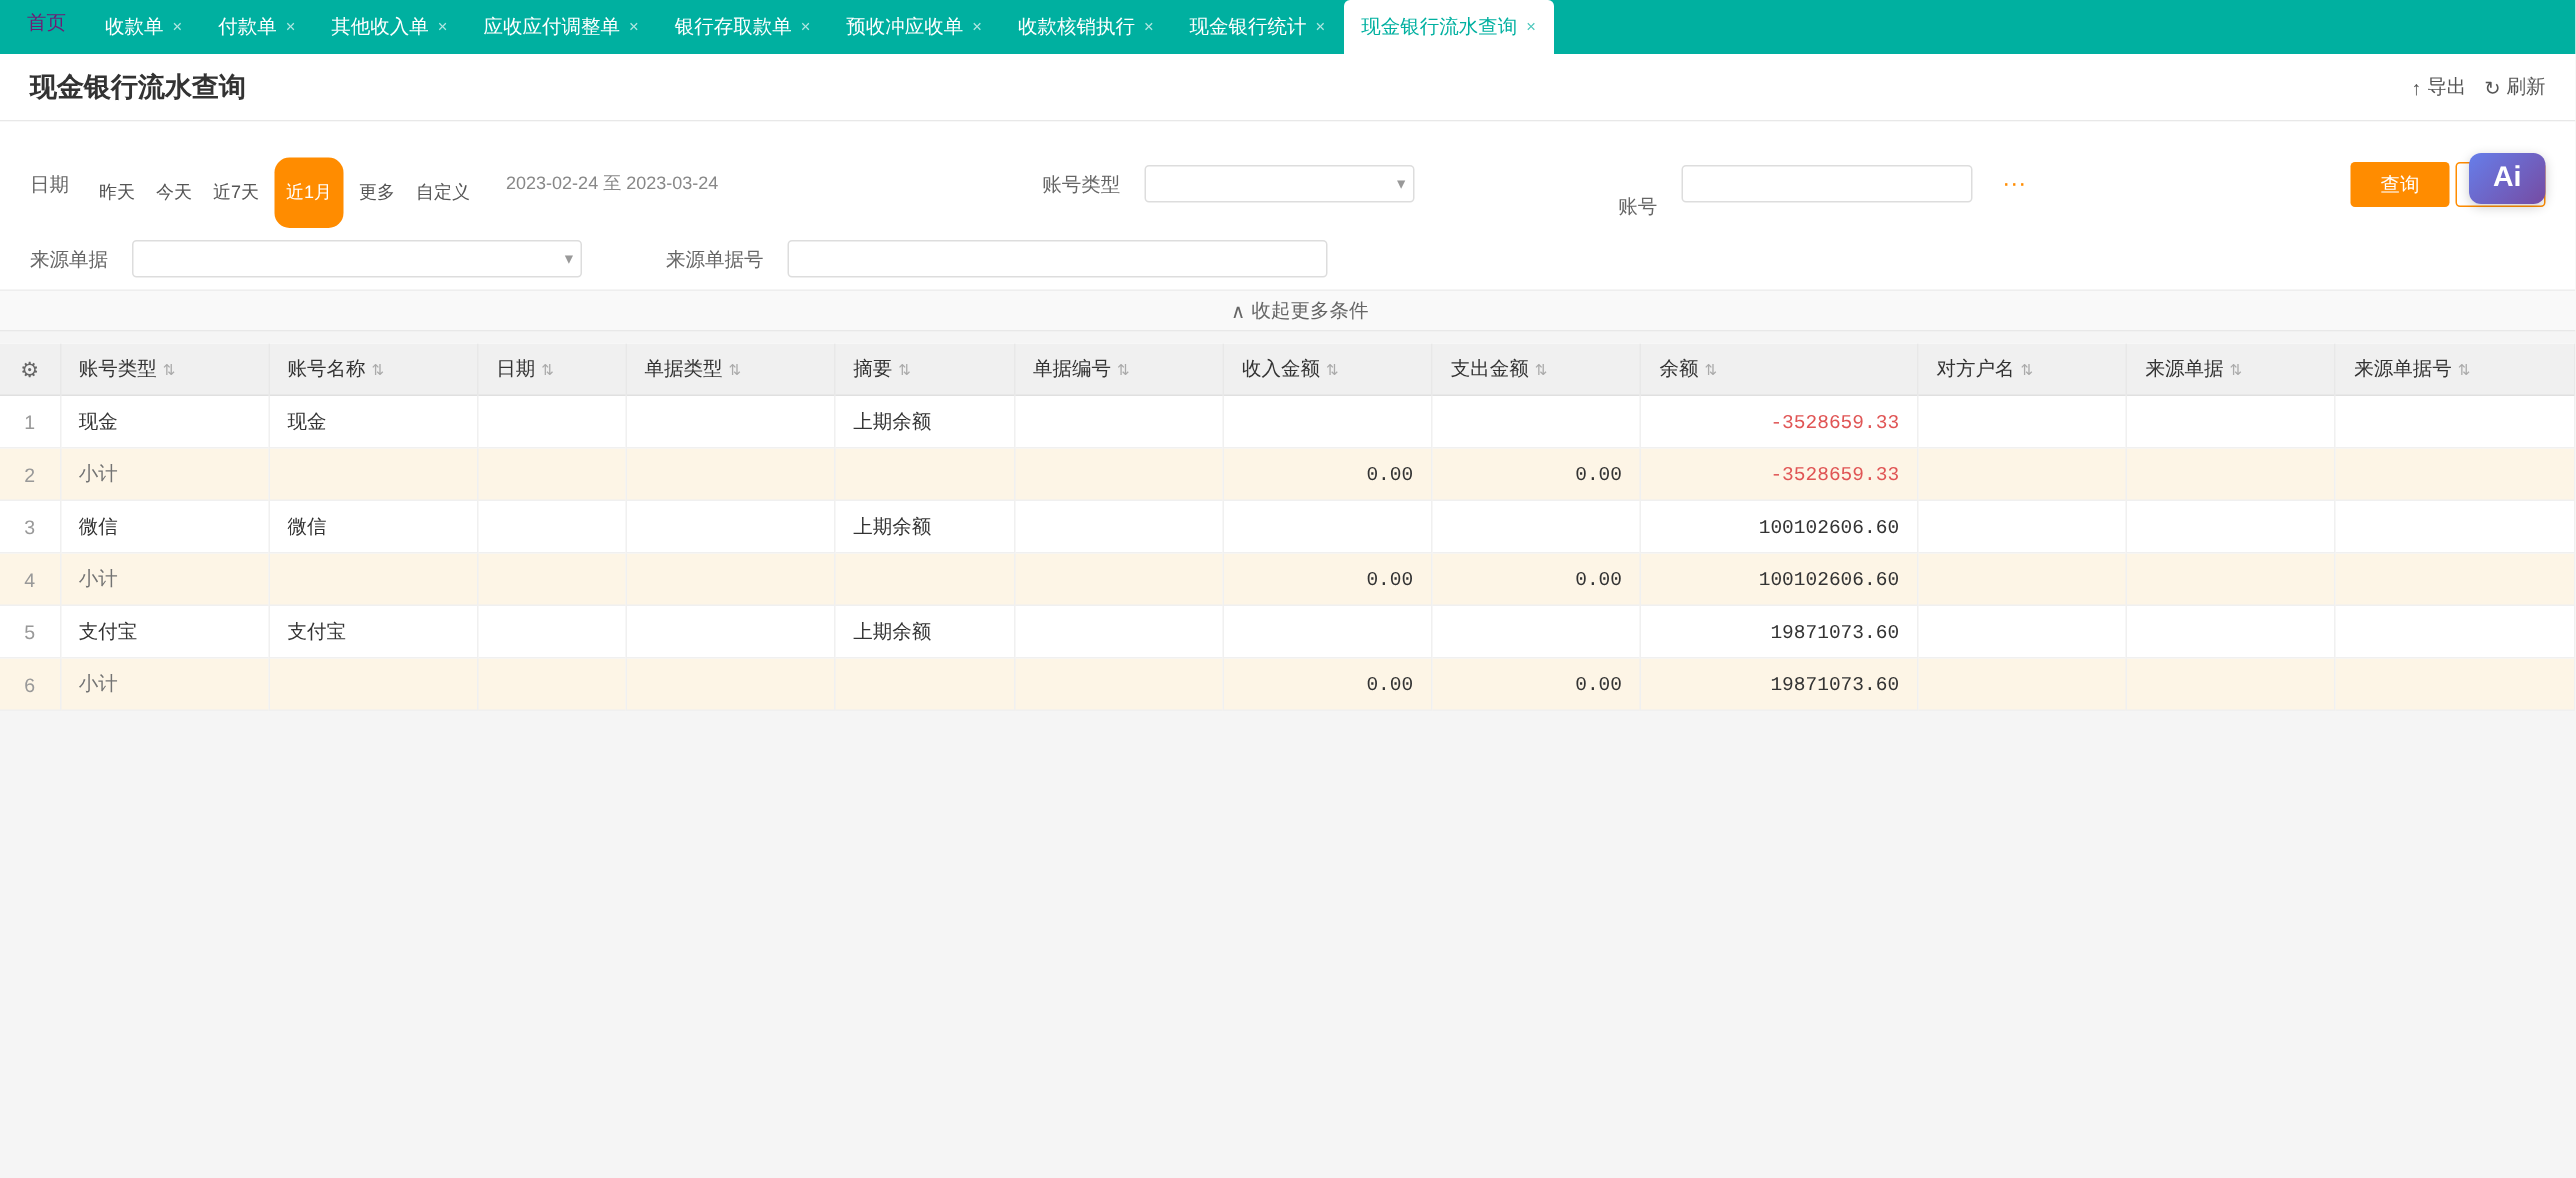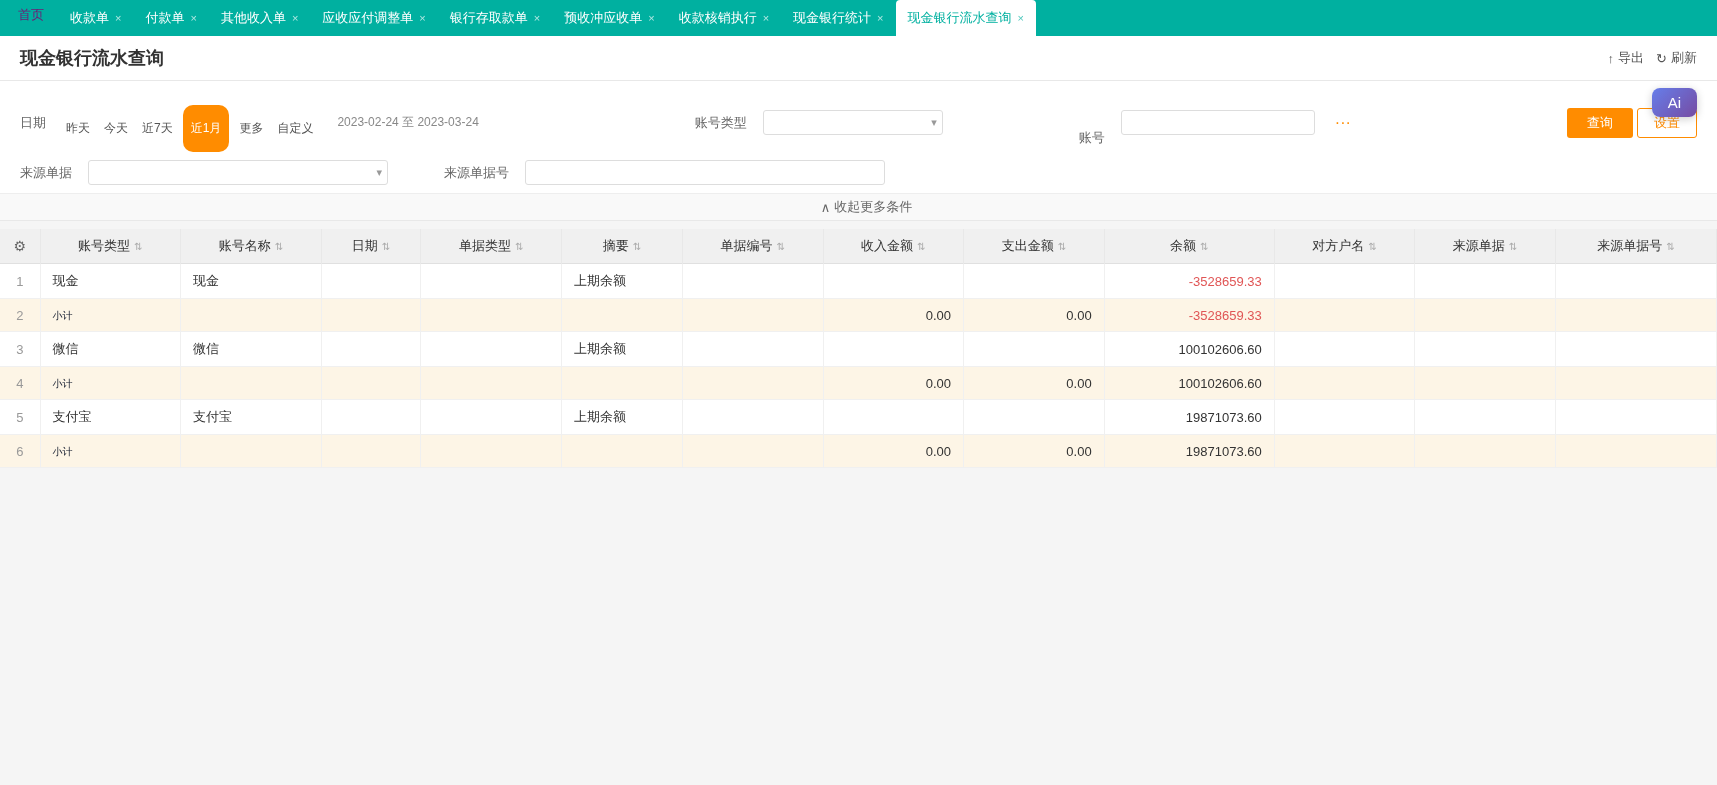--- a/index.html
+++ b/index.html
@@ -197,21 +197,21 @@
       width: 100%;
       border-collapse: collapse;
       font-size: 13px;
     }
     .data-table thead tr {
       background: #f0f0f0;
       border-bottom: 1px solid #e0e0e0;
     }
     .data-table thead th {
       padding: 8px 12px;
-      text-align: center;
+      text-align: left;
       font-weight: normal;
       color: #333;
       border-right: 1px solid #e8e8e8;
       white-space: nowrap;
       cursor: pointer;
     }
     .data-table thead th:first-child {
       width: 40px;
       text-align: center;
     }
@@ -228,44 +228,45 @@
       background: #fdf5e6;
     }
     .data-table tbody td {
       padding: 8px 12px;
       color: #333;
       border-right: 1px solid #f0f0f0;
       white-space: nowrap;
     }
     .data-table tbody td.num-col {
       text-align: right;
+      font-family: Liberation Mono, monospace;
     }
     .data-table tbody td.row-num {
       text-align: center;
       color: #999;
     }
     .col-settings-icon {
       color: #666;
       cursor: pointer;
       font-size: 14px;
     }
     .negative-val { color: #e05555; }
-    .subtotal-label { color: #0f172a; font-size: 10px; }
+    .subtotal-label { color: #737373; font-size: 13px; }
 
     
     .ai-badge {
       position: fixed;
-      top: 88px;
+      top: 102px;
       right: 20px;
       background: linear-gradient(135deg, #667eea 0%, #764ba2 100%);
       color: #fff;
       border-radius: 8px;
       padding: 6px 16px;
-      font-size: 15px;
-      font-weight: normal;
+      font-size: 19px;
+      font-weight: bold;
       cursor: pointer;
       box-shadow: 0 2px 8px rgba(0,0,0,0.2);
     }
   </style>
 </head>
 <body>
 
 <nav class="top-nav">
   <div class="home-item">首页</div>
   <div class="nav-item">

